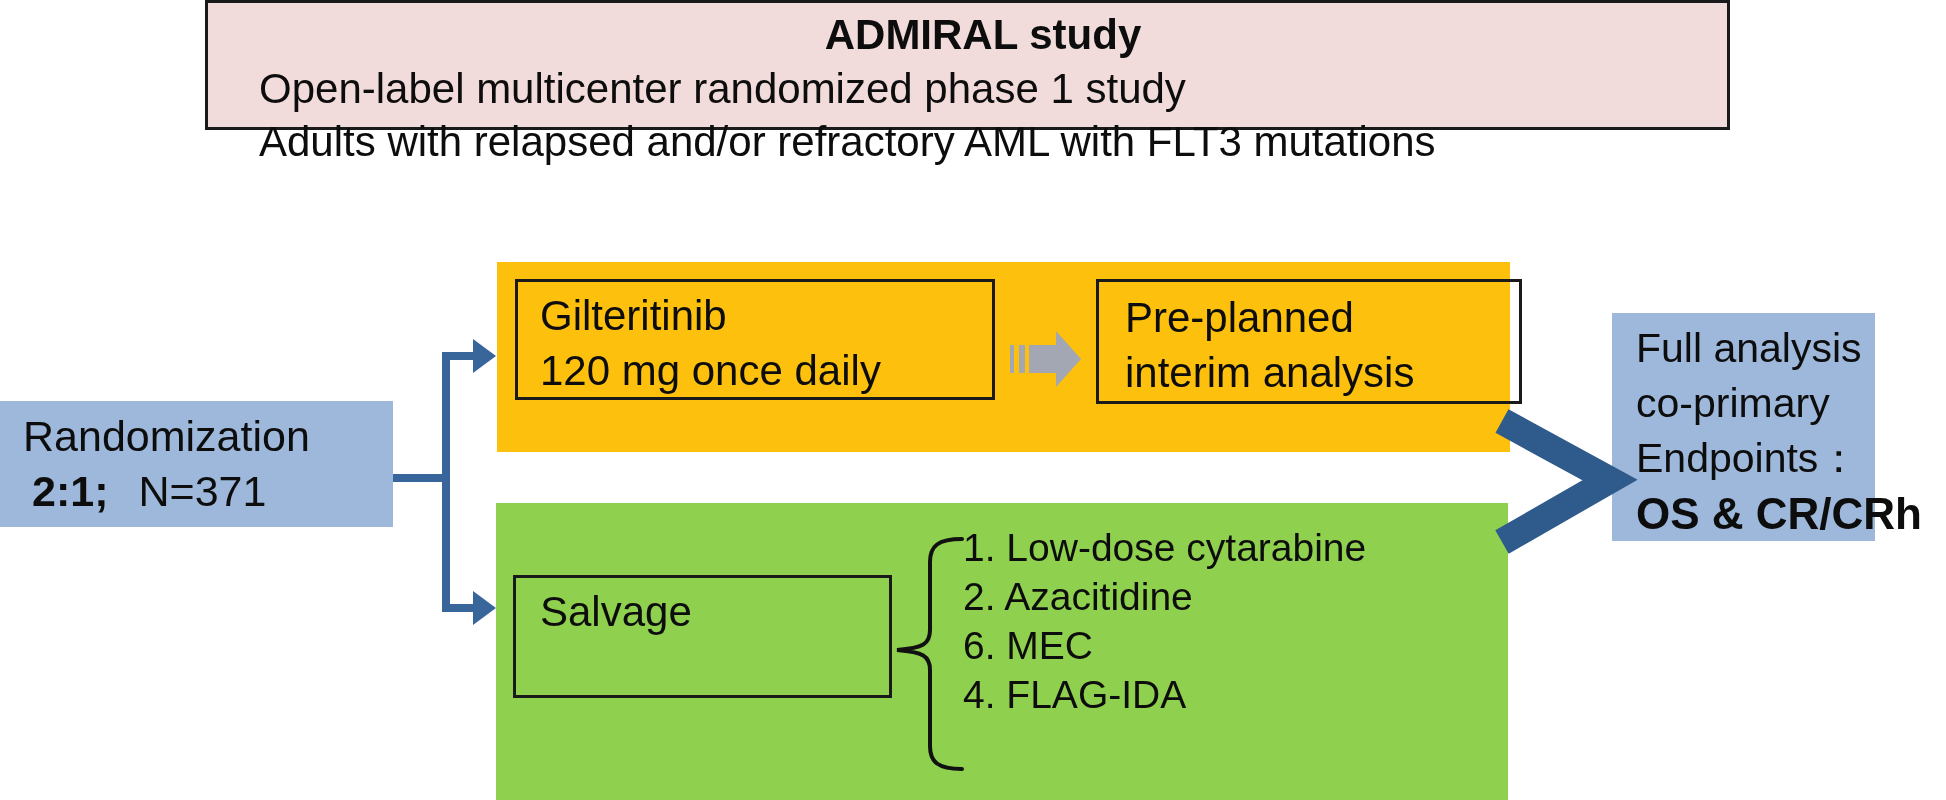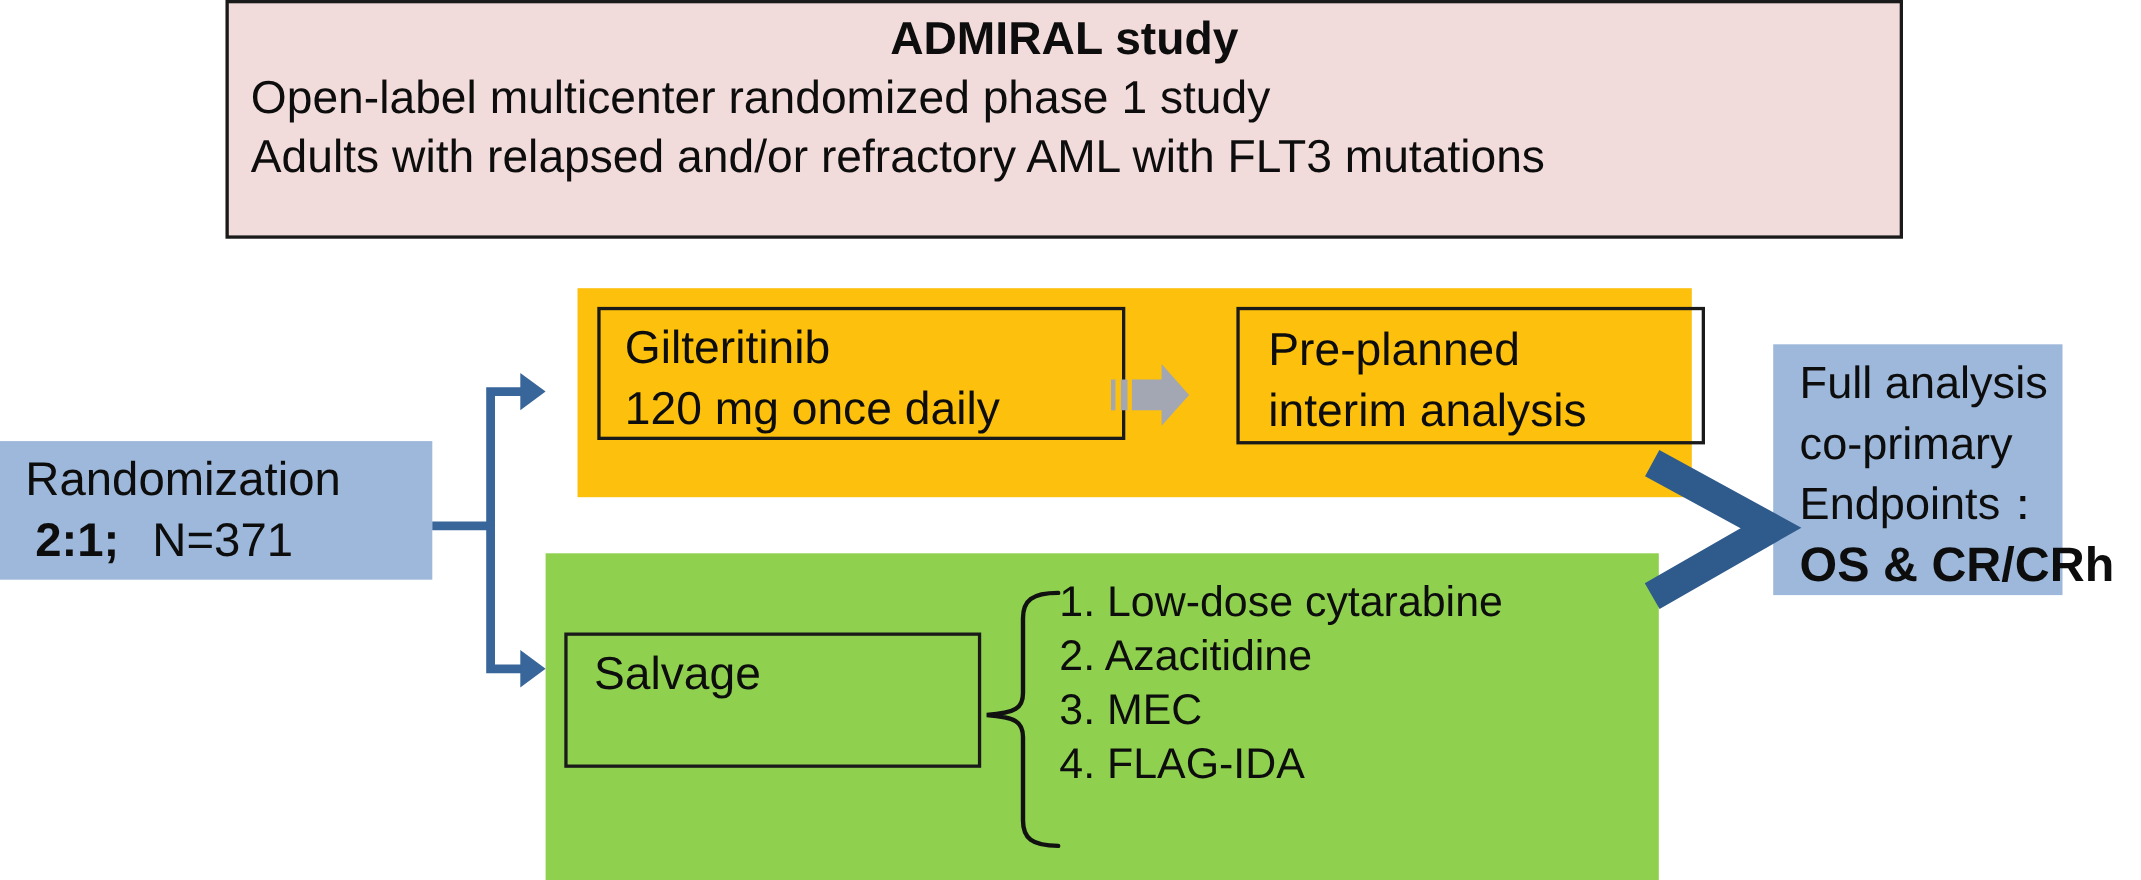--- a/index.html
+++ b/index.html
@@ -8,37 +8,38 @@
   }
   html,body{margin:0;padding:0;background:#fff;}
   #canvas{
     position:relative; width:1946px; height:800px; background:#fff;
     font-family:"Liberation Sans", sans-serif; color:var(--ink);
     overflow:hidden;
   }
   .abs{position:absolute;}
   
   .header-box{
-    left:205px; top:0; width:1525px; height:217px;
+    left:205px; top:0; width:1525px; height:130px;
     background:var(--pink); border:3px solid #1a1a1a; box-sizing:border-box;
     padding-top:5px;
+    padding-left:31px;
   }
   .header-title{font-size:42px; font-weight:bold; text-align:center; line-height:54px;}
   .header-line{font-size:42px; line-height:53px; padding-left:20px; white-space:nowrap;}
   
   .rand-box{
     left:0; top:401px; width:393px; height:126px; background:var(--blue);
     box-sizing:border-box; padding:8px 0 0 23px; font-size:43px; line-height:55px;
     white-space:nowrap;
   }
   .rand-line2{padding-left:9px;}
   .rand-ratio{font-weight:bold;}
   .rand-n{margin-left:30px;}
   
-  .orange-panel{left:497px; top:262px; width:1013px; height:190px; background:var(--orange);margin-left:28px;}
+  .orange-panel{left:497px; top:262px; width:1013px; height:190px; background:var(--orange);}
   .green-panel{left:496px; top:503px; width:1012px; height:297px; background:var(--green);}
   .inner-box{
     position:absolute; border:3px solid #1a1a1a; box-sizing:border-box;
     font-size:42px; line-height:55px; white-space:nowrap;
   }
   .gilt-box{left:18px; top:17px; width:480px; height:121px; padding:6px 0 0 22px;}
   .interim-box{left:599px; top:17px; width:426px; height:125px; padding:8px 0 0 26px;}
   .salvage-box{left:17px; top:72px; width:379px; height:123px; padding:6px 0 0 24px;}
   
   .option-list{
@@ -90,21 +91,21 @@
 
   <div class="abs green-panel">
     <div class="inner-box salvage-box">
       <div>Salvage</div>
     </div>
   </div>
 
   <div class="abs option-list">
     <div>1. Low-dose cytarabine</div>
     <div>2. Azacitidine</div>
-    <div>3. MEC</div>
+    <div>6. MEC</div>
     <div>4. FLAG-IDA</div>
   </div>
 
   <div class="abs endpoint-box">
     <div>Full analysis</div>
     <div>co-primary</div>
     <div>Endpoints：</div>
     <div class="endpoint-bold">OS &amp; CR/CRh</div>
   </div>
 

